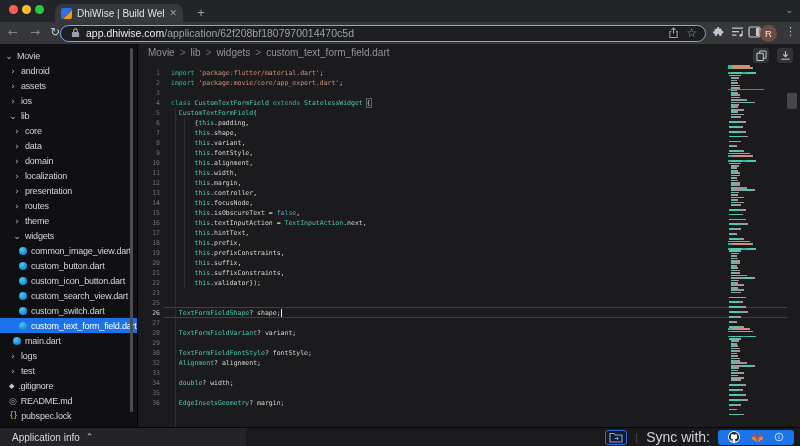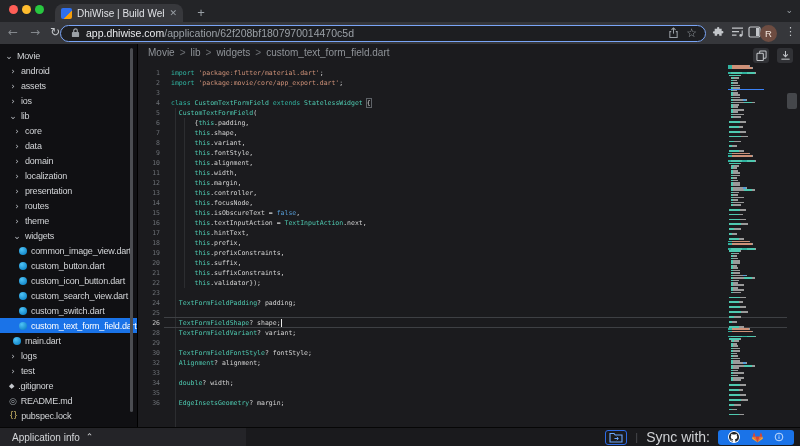--- a/index.html
+++ b/index.html
@@ -369,31 +369,31 @@
         </div>
         <div class="code-line">
           <span class="ln">22</span>
           <span class="lc"><span class="tk-pln">      </span><span class="tk-typ">this</span><span class="tk-pln">.validator});</span></span>
         </div>
         <div class="code-line">
           <span class="ln">23</span>
           <span class="lc"></span>
         </div>
         <div class="code-line">
-          <span class="ln">24</span>
-          <span class="lc"><span class="tk-pln">  </span><span class="tk-typ">TextFormFieldPadding</span><span class="tk-pln">? padding;</span></span>
-        </div>
-        <div class="code-line">
           <span class="ln">25</span>
           <span class="lc"></span>
         </div>
         <div class="code-line active">
           <span class="ln">26</span>
           <span class="lc"><span class="tk-pln">  </span><span class="tk-typ">TextFormFieldShape</span><span class="tk-pln">? shape;</span><span class="cursor"></span></span>
           <div class="line-box"></div>
+        </div>
+        <div class="code-line">
+          <span class="ln">27</span>
+          <span class="lc"></span>
         </div>
         <div class="code-line">
           <span class="ln">28</span>
           <span class="lc"><span class="tk-pln">  </span><span class="tk-typ">TextFormFieldVariant</span><span class="tk-pln">? variant;</span></span>
         </div>
         <div class="code-line">
           <span class="ln">29</span>
           <span class="lc"></span>
         </div>
         <div class="code-line">

